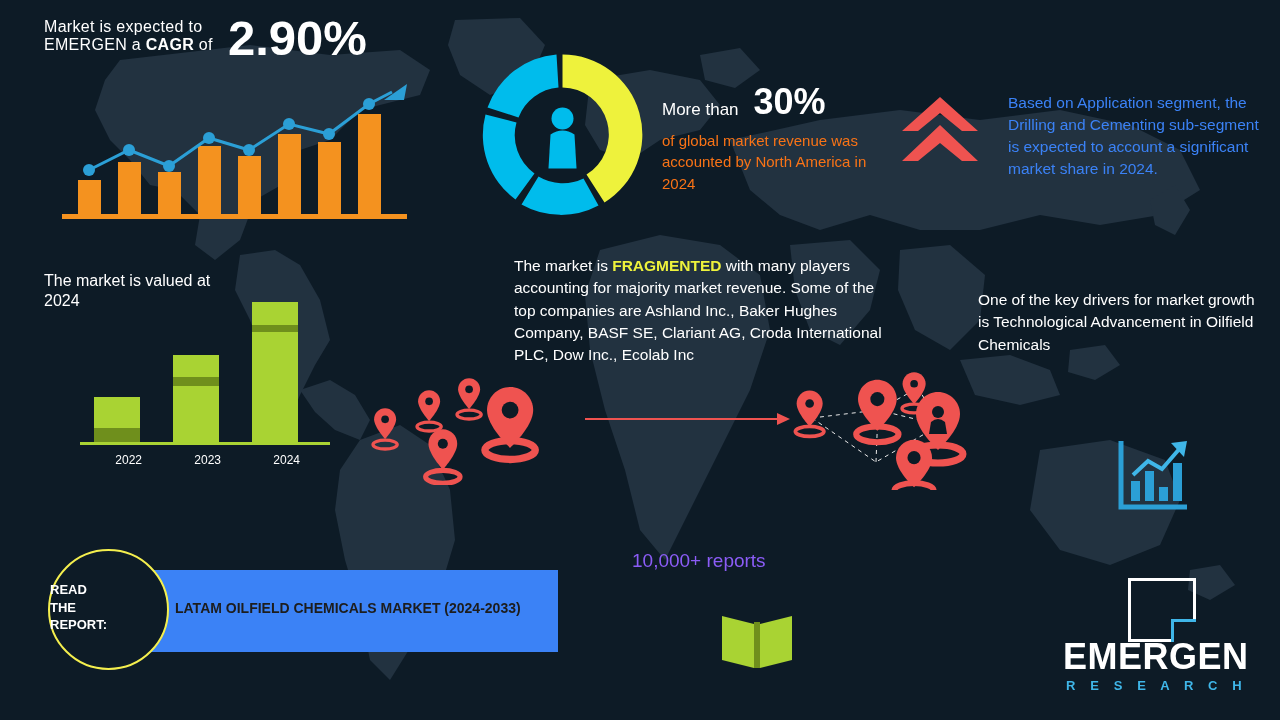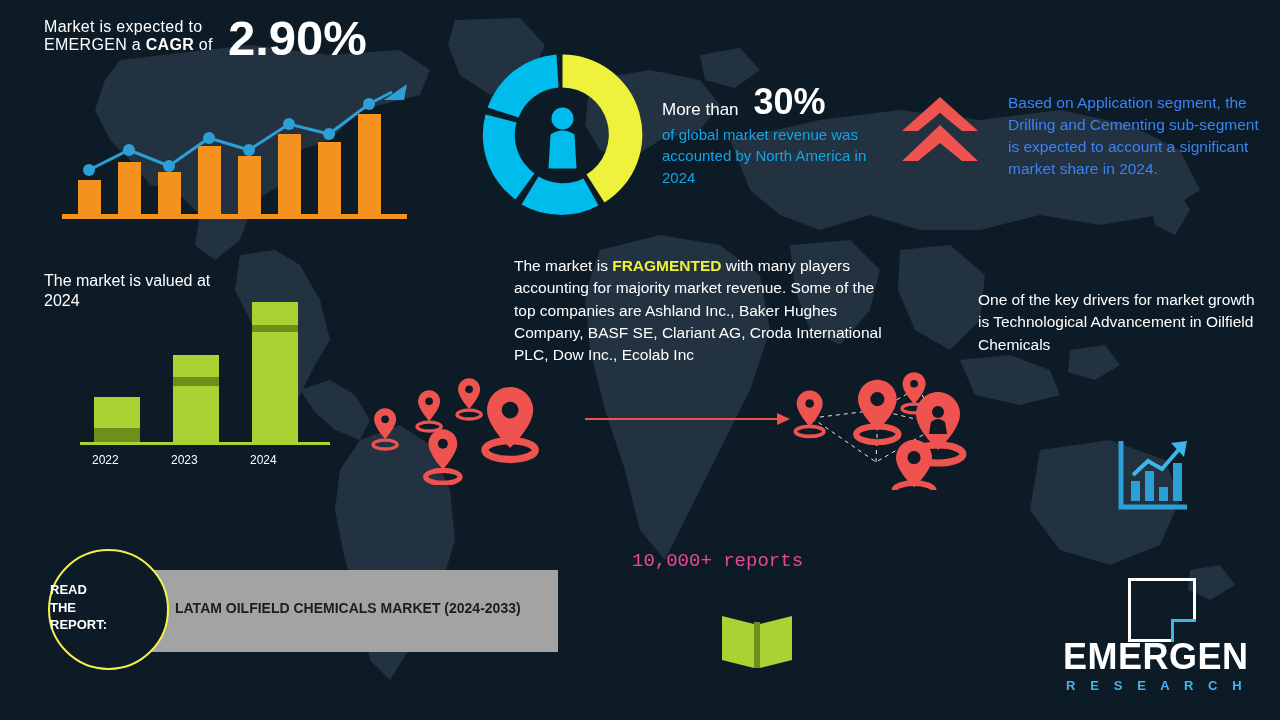--- a/index.html
+++ b/index.html
@@ -31,77 +31,77 @@
   
   #growth-chart{left:62px;top:78px;width:360px;height:150px;}
 
   
   #donut{left:480px;top:52px;width:165px;height:165px;}
 
   
   #north-america{left:662px;top:84px;width:205px;}
   #na-more{font-size:17px;color:#ffffff;}
   #na-pct{font-size:36px;font-weight:bold;color:#ffffff;line-height:1;}
-  #na-body{font-size:15px;color:#0ea5e9;line-height:1.42;margin-top:4px;}
+  #na-body{font-size:15px;color:#f97316;line-height:1.42;margin-top:10px;}
 
   
   #chevrons{left:900px;top:95px;width:80px;height:70px;}
 
   
   #application-note{
     left:1008px;top:92px;width:255px;
     font-size:15.5px;line-height:1.43;color:#3b82f6;
   }
 
   
   #valued-block{left:44px;top:272px;width:260px;}
   #valued-l1{font-size:16px;color:#ffffff;}
   #valued-l2{font-size:21px;font-weight:bold;color:#ffffff;margin-top:4px;}
   #valued-l2 span.small{font-size:16px;font-weight:normal;}
   #valued-l3{font-size:16px;color:#ffffff;margin-top:2px;}
 
   
   #year-chart{left:80px;top:285px;width:260px;height:190px;}
-  .yr-label{position:absolute;font-size:12px;color:#ffffff;text-align:left;width:50px;}
+  .yr-label{position:absolute;font-size:12px;color:#ffffff;text-align:right;width:50px;}
 
   
   #fragmented{
     left:514px;top:255px;width:378px;
     font-size:15.5px;line-height:1.44;color:#ffffff;
   }
   #fragmented .hl{color:#eef23c;font-weight:bold;}
 
   
   #key-driver{
     left:978px;top:289px;width:282px;
     font-size:15.5px;line-height:1.44;color:#ffffff;
   }
 
   
   #pins-left{left:365px;top:375px;width:180px;height:110px;}
   #pins-right{left:790px;top:370px;width:210px;height:120px;}
   #arrow{left:585px;top:412px;width:205px;height:14px;}
 
   
-  #report-bar{left:115px;top:570px;width:443px;height:82px;background:#a3a3a3;}
+  #report-bar{left:115px;top:570px;width:443px;height:82px;background:#3b82f6;}
   #report-text{
     position:absolute;left:60px;top:28px;width:360px;
     font-size:14px;font-weight:bold;color:#1d1d1d;line-height:1.45;
   }
   #read-circle{
     left:48px;top:549px;width:117px;height:117px;border-radius:50%;
     background:#0d1b26;border:2px solid #f4ef4e;
   }
   #read-circle-label{
     position:absolute;left:0;top:30px;width:117px;
     font-size:13px;font-weight:bold;color:#ffffff;line-height:1.35;
   }
 
   
-  #reports-text{left:632px;top:548px;width:260px;font-size:19px;line-height:1.4;color:#ec4899;font-family:Liberation Mono, monospace;}
+  #reports-text{left:632px;top:548px;width:260px;font-size:19px;line-height:1.4;color:#8b5cf6;}
   #book{left:718px;top:610px;width:78px;height:62px;}
 
   
   #growth-icon{left:1117px;top:437px;width:74px;height:74px;}
 
   
   #logo-box{left:1128px;top:578px;width:62px;height:58px;border:3px solid #ffffff;}
   #logo-box-inner{position:absolute;right:-3px;bottom:-3px;width:22px;height:20px;background:#0d1b26;border-left:3px solid #3fb6e8;border-top:3px solid #3fb6e8;}
   #logo-name{left:1063px;top:636px;font-size:36px;font-weight:bold;letter-spacing:.5px;color:#ffffff;}
   #logo-sub{left:1066px;top:678px;font-size:13px;letter-spacing:5.6px;color:#3fb6e8;font-weight:bold;}

